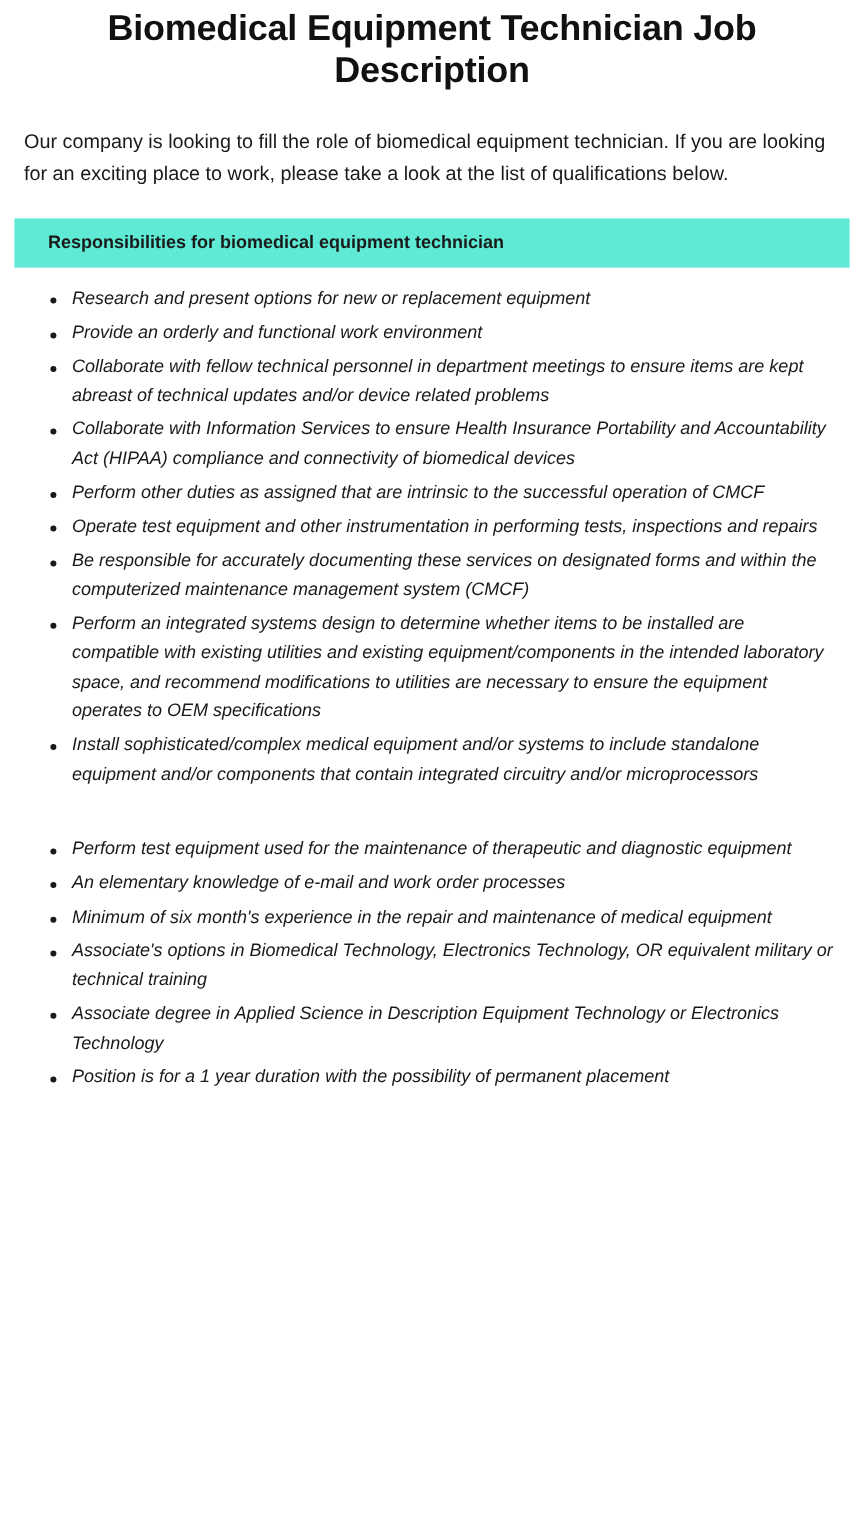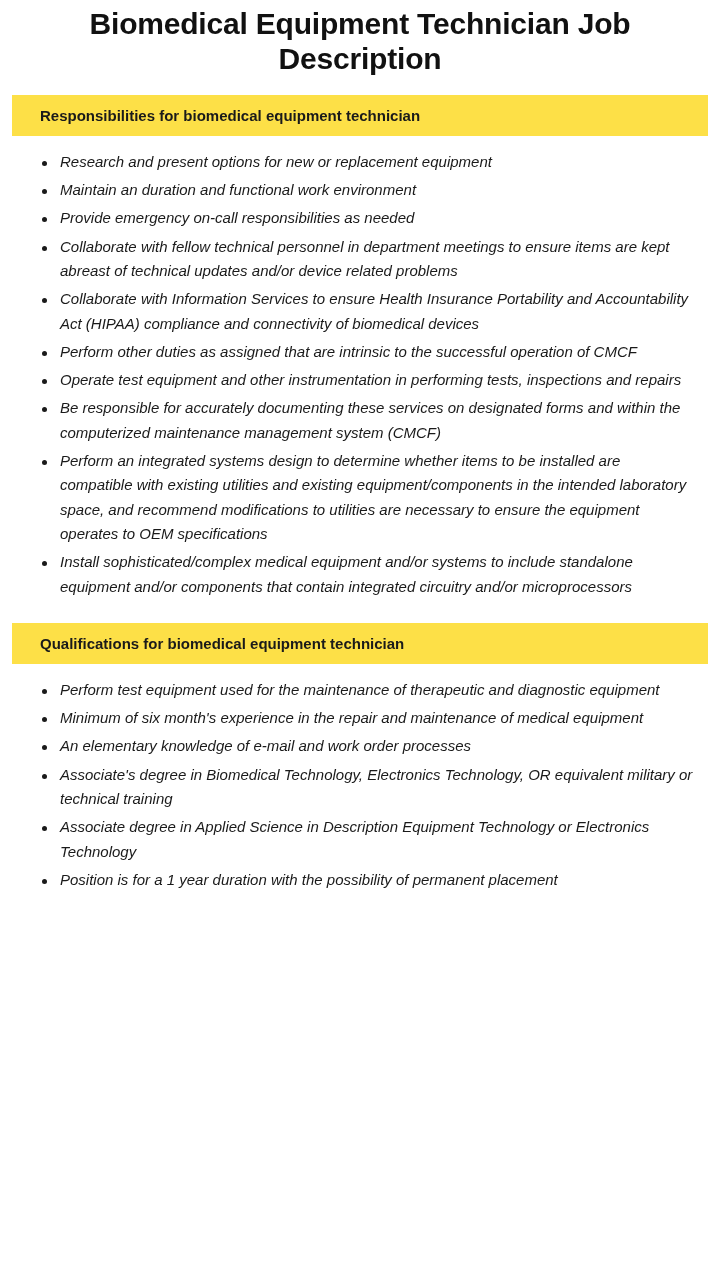--- a/index.html
+++ b/index.html
@@ -17,32 +17,32 @@
   }
   .page {
     width: 720px;
     padding: 0;
   }
   .doc-title {
     font-size: 30px;
     line-height: 1.18;
     font-weight: bold;
     text-align: center;
-    margin: 6px 24px 18px 24px;
+    margin: 6px 24px 28px 24px;
     letter-spacing: -0.2px;
     color: #111111;
   }
   .intro {
     font-size: 16.5px;
     line-height: 1.62;
     margin: 0 20px 24px 20px;
     color: #1a1a1a;
   }
   .section-header {
-    background: #fde047;
+    background: #5eead4;
     margin: 0 12px;
     padding: 12px 28px;
     font-size: 15px;
     font-weight: bold;
     color: #1a1a1a;
   }
   .section-body {
     margin: 0 12px 24px 12px;
     padding: 14px 0 0 0;
   }
@@ -70,46 +70,45 @@
     background: #1a1a1a;
   }
 </style>
 </head>
 <body>
 
 <div class="page">
 
   <h1 class="doc-title">Biomedical Equipment Technician Job Description</h1>
 
+  <p class="intro">Our company is looking to fill the role of biomedical equipment technician. If you are looking for an exciting place to work, please take a look at the list of qualifications below.</p>
 
   <div>
     <div class="section-header">Responsibilities for biomedical equipment technician</div>
     <div class="section-body">
       <ul class="bullets">
         <li>Research and present options for new or replacement equipment</li>
-        <li>Maintain an duration and functional work environment</li>
-        <li>Provide emergency on-call responsibilities as needed</li>
+        <li>Provide an orderly and functional work environment</li>
         <li>Collaborate with fellow technical personnel in department meetings to ensure items are kept abreast of technical updates and/or device related problems</li>
         <li>Collaborate with Information Services to ensure Health Insurance Portability and Accountability Act (HIPAA) compliance and connectivity of biomedical devices</li>
         <li>Perform other duties as assigned that are intrinsic to the successful operation of CMCF</li>
         <li>Operate test equipment and other instrumentation in performing tests, inspections and repairs</li>
         <li>Be responsible for accurately documenting these services on designated forms and within the computerized maintenance management system (CMCF)</li>
         <li>Perform an integrated systems design to determine whether items to be installed are compatible with existing utilities and existing equipment/components in the intended laboratory space, and recommend modifications to utilities are necessary to ensure the equipment operates to OEM specifications</li>
         <li>Install sophisticated/complex medical equipment and/or systems to include standalone equipment and/or components that contain integrated circuitry and/or microprocessors</li>
       </ul>
     </div>
   </div>
 
   <div>
-    <div class="section-header">Qualifications for biomedical equipment technician</div>
     <div class="section-body">
       <ul class="bullets">
         <li>Perform test equipment used for the maintenance of therapeutic and diagnostic equipment</li>
+        <li>An elementary knowledge of e-mail and work order processes</li>
         <li>Minimum of six month's experience in the repair and maintenance of medical equipment</li>
-        <li>An elementary knowledge of e-mail and work order processes</li>
-        <li>Associate's degree in Biomedical Technology, Electronics Technology, OR equivalent military or technical training</li>
+        <li>Associate's options in Biomedical Technology, Electronics Technology, OR equivalent military or technical training</li>
         <li>Associate degree in Applied Science in Description Equipment Technology or Electronics Technology</li>
         <li>Position is for a 1 year duration with the possibility of permanent placement</li>
       </ul>
     </div>
   </div>
 
 </div>
 
 </body></html>

